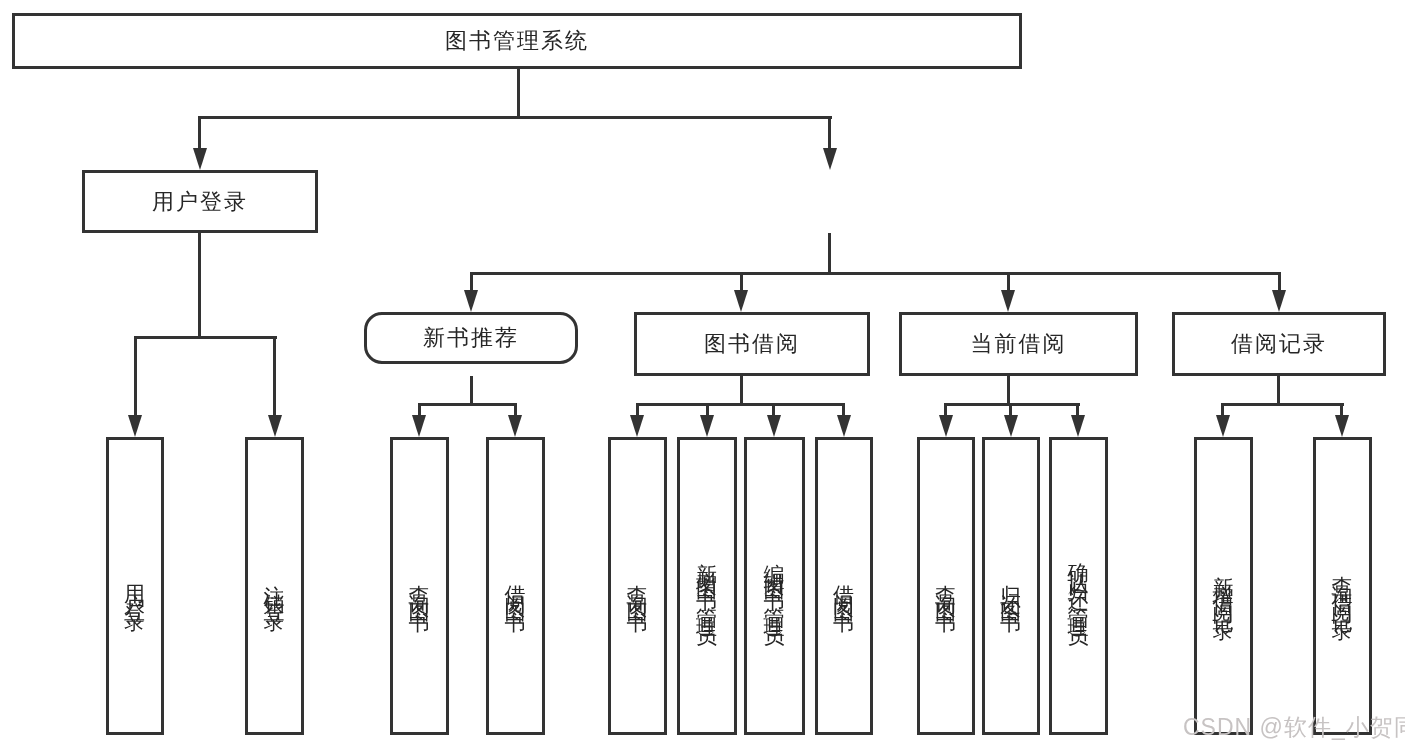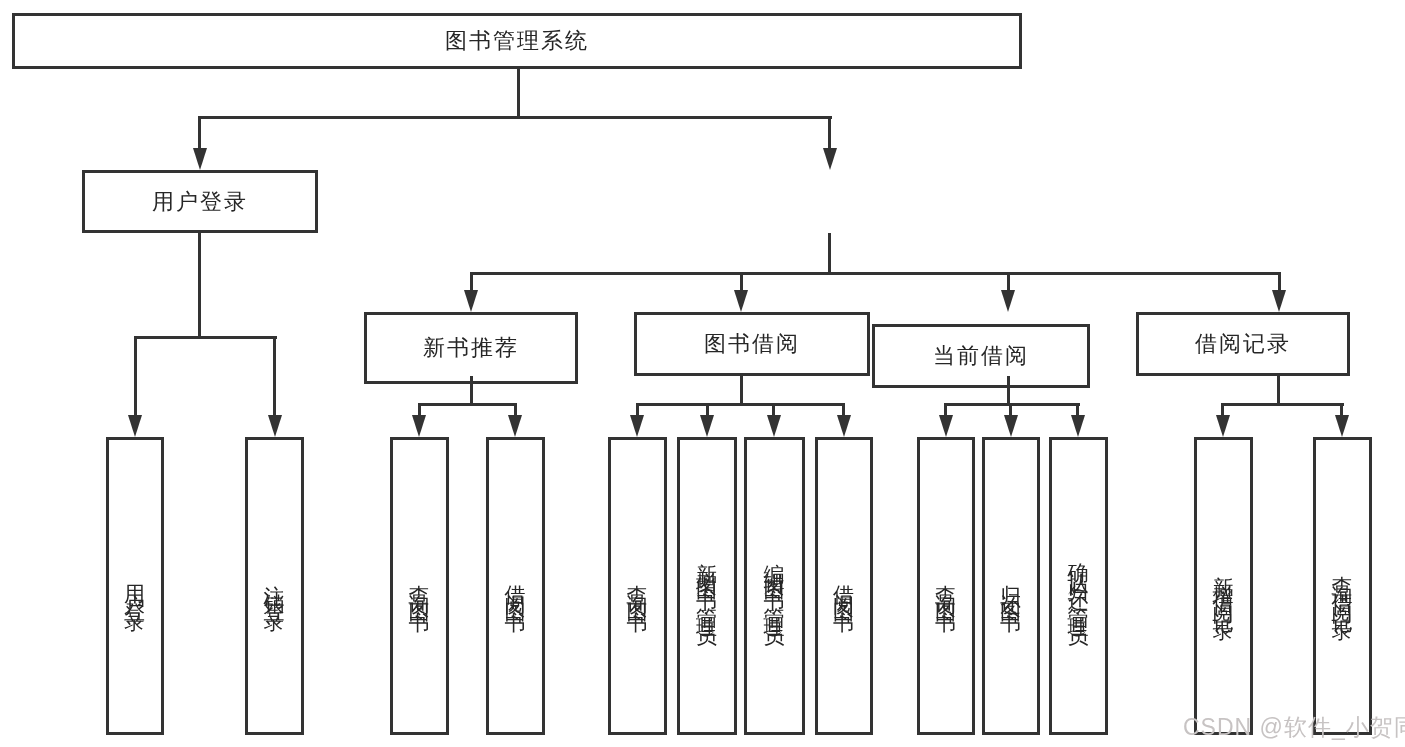--- a/index.html
+++ b/index.html
@@ -90,30 +90,30 @@
   <div class="hl" style="left:470px;top:272px;width:811px;"></div>
   <div class="vl" style="left:470px;top:272px;height:20px;"></div>
   <div class="ah" style="left:464px;top:290px;"></div>
   <div class="vl" style="left:740px;top:272px;height:20px;"></div>
   <div class="ah" style="left:734px;top:290px;"></div>
   <div class="vl" style="left:1007px;top:272px;height:20px;"></div>
   <div class="ah" style="left:1001px;top:290px;"></div>
   <div class="vl" style="left:1278px;top:272px;height:20px;"></div>
   <div class="ah" style="left:1272px;top:290px;"></div>
 
-  <div class="node hnode" style="left:364px;top:312px;width:214px;height:72px;">
+  <div class="node hnode" style="left:364px;top:312px;width:214px;height:52px;border-radius:18px;">
     <span>新书推荐</span>
   </div>
   <div class="node hnode" style="left:634px;top:312px;width:236px;height:64px;">
     <span>图书借阅</span>
   </div>
-  <div class="node hnode" style="left:872px;top:312px;width:218px;height:64px;margin-top:12px;">
+  <div class="node hnode" style="left:899px;top:312px;width:239px;height:64px;">
     <span>当前借阅</span>
   </div>
-  <div class="node hnode" style="left:1136px;top:312px;width:214px;height:64px;">
+  <div class="node hnode" style="left:1172px;top:312px;width:214px;height:64px;">
     <span>借阅记录</span>
   </div>
 
   <div class="vl" style="left:470px;top:376px;height:29px;"></div>
   <div class="hl" style="left:418px;top:403px;width:99px;"></div>
   <div class="vl" style="left:418px;top:403px;height:14px;"></div>
   <div class="ah" style="left:412px;top:415px;"></div>
   <div class="vl" style="left:514px;top:403px;height:14px;"></div>
   <div class="ah" style="left:508px;top:415px;"></div>
 

